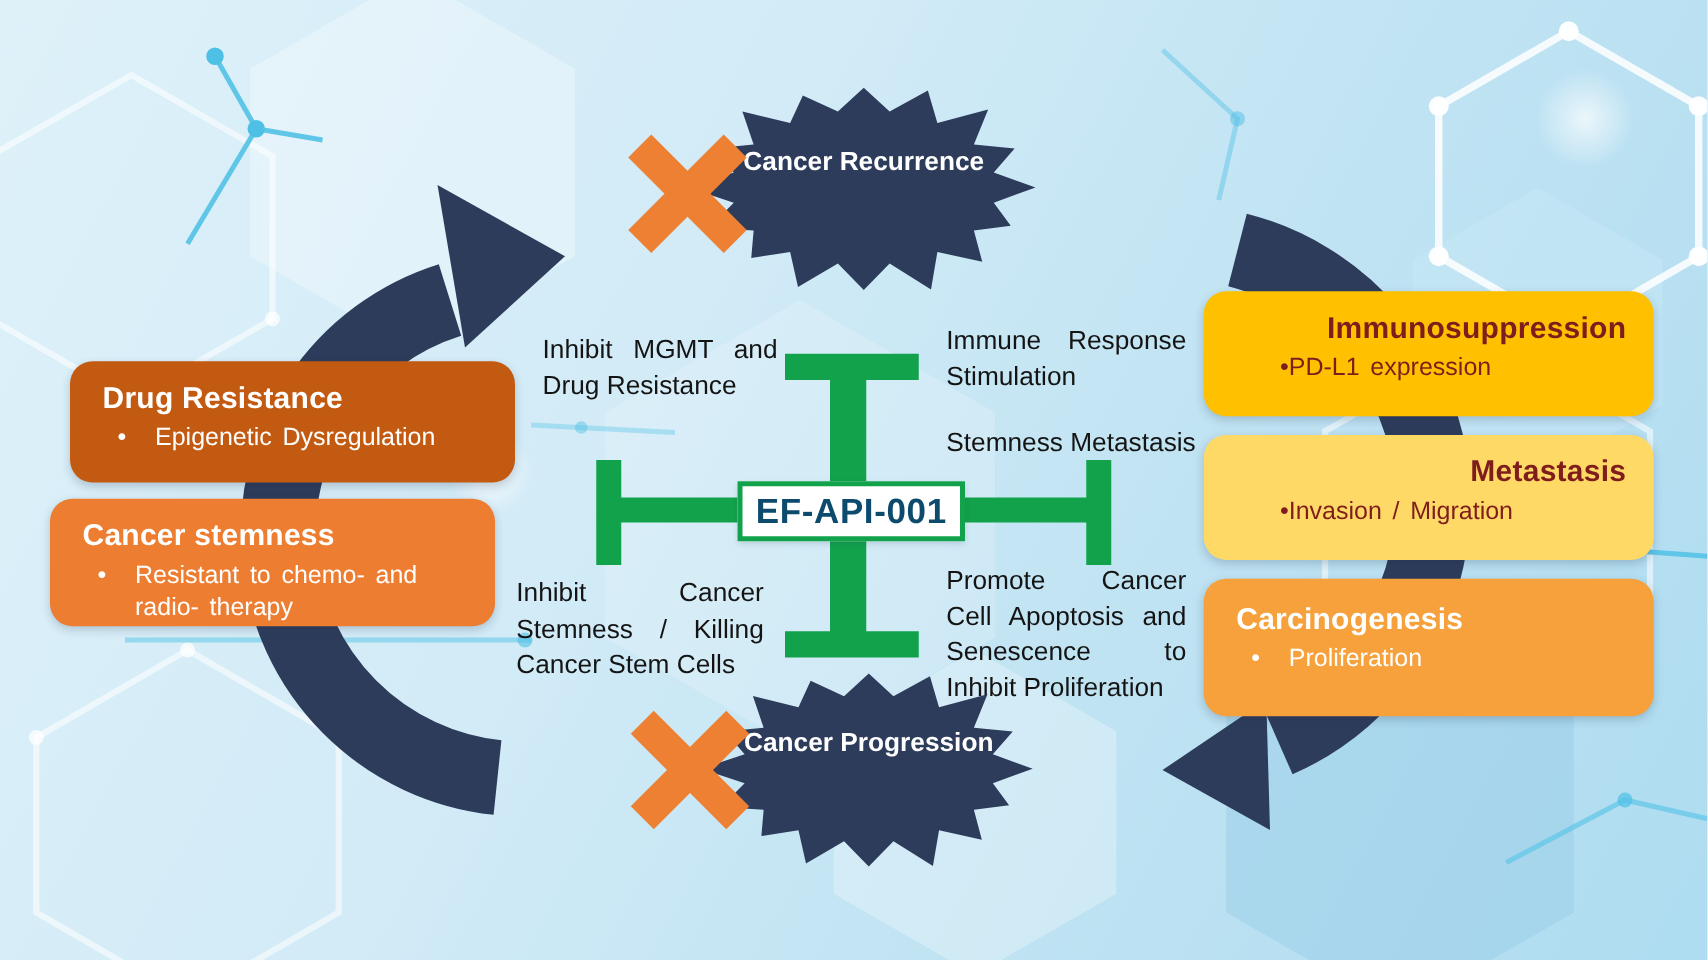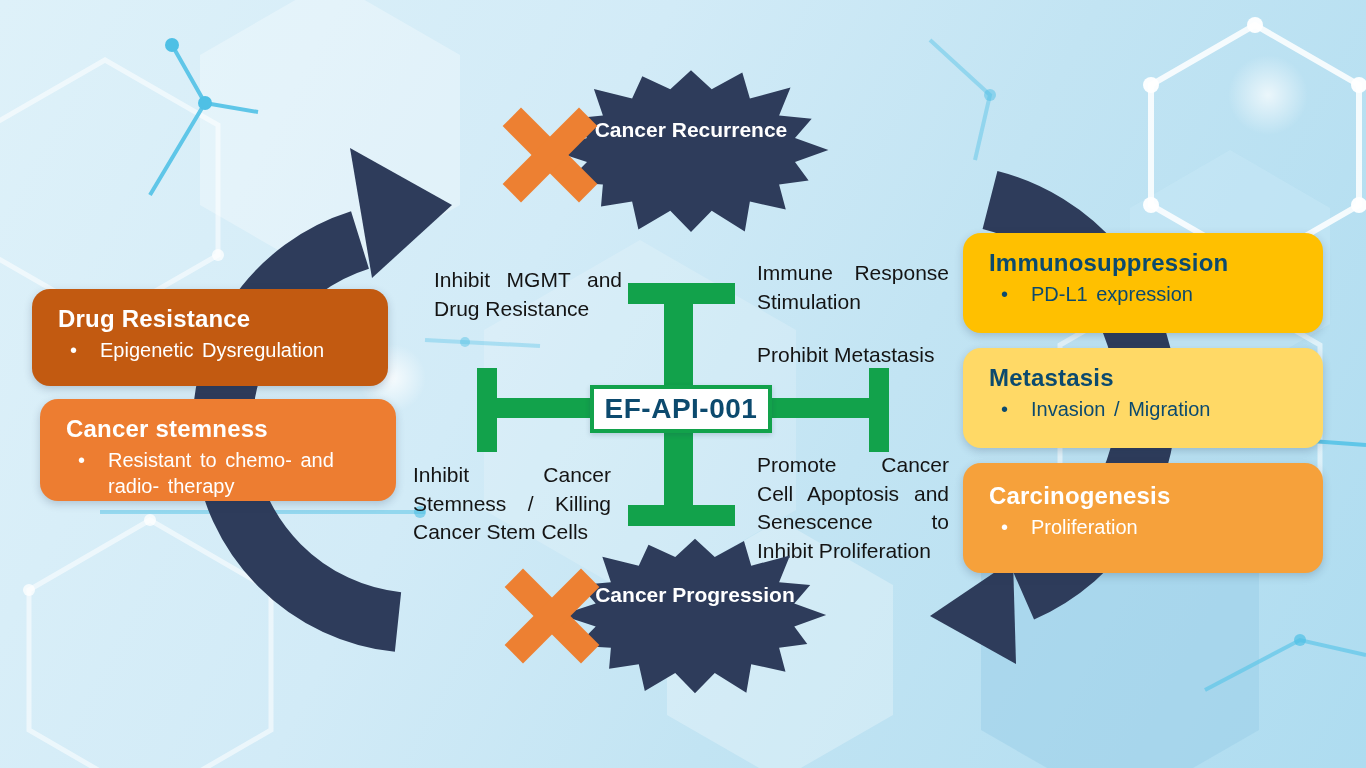--- a/index.html
+++ b/index.html
@@ -17,21 +17,21 @@
   .bg-decor{position:absolute;left:0;top:0;z-index:0;}
   .arrows{position:absolute;left:0;top:0;z-index:1;}
   
   .box{position:absolute;z-index:2;border-radius:18px;padding:15px 22px 12px 26px;
        box-shadow:0 3px 8px rgba(30,50,80,.22);box-sizing:border-box;}
   .box h3{margin:0 0 3px 0;font-size:24px;line-height:1.25;font-weight:bold;letter-spacing:.2px;}
   .box .bullet{display:flex;font-size:20px;line-height:1.3;padding-left:12px;}
   .box .bullet .dot{width:30px;flex:0 0 30px;font-size:20px;}
   .box .bullet .btxt{max-width:246px;word-spacing:3px;}
   .box.white-text{color:#ffffff;}
-  .box.navy-text{color:#0c4a6e;}
+  .box.navy-text{color:#7f1d1d;text-align:right;}
   
   .center-box{position:absolute;z-index:3;left:590px;top:385px;width:182px;height:48px;
        background:#ffffff;border:4px solid #12a24b;box-sizing:border-box;
        display:flex;align-items:center;justify-content:center;
        font-size:28px;font-weight:bold;color:#0c4a6e;letter-spacing:.5px;
        box-shadow:0 2px 5px rgba(30,50,80,.18);}
   .gbar{position:absolute;z-index:2;background:#12a24b;}
   
   .burst-wrap{position:absolute;z-index:3;}
   .burst-label{position:absolute;z-index:4;color:#ffffff;font-weight:bold;font-size:21px;
@@ -141,21 +141,21 @@
     <svg width="280" height="168" viewBox="0 0 280 176">
         <polygon class="burst" fill="#2e3c5b" points="140.0,8.2 160.7,27.2 191.3,10.4 198.9,36.4 239.5,25.6 228.1,53.6 260.7,56.7 244.0,75.9 277.4,88.0 244.0,100.1 257.6,118.5 228.1,122.4 234.8,147.4 198.9,139.6 193.8,169.5 160.7,148.8 140.0,169.9 119.3,148.8 87.4,167.5 81.1,139.6 50.0,144.4 51.9,122.4 16.2,120.1 36.0,100.1 -0.7,88.0 36.0,75.9 19.3,56.7 51.9,53.6 42.9,27.1 81.1,36.4 91.3,14.3 119.3,27.2"></polygon>
       </svg>
   </div>
   <div class="burst-label" style="left:595px;top:580px;width:200px;">Cancer Progression</div>
   <div class="xmark" style="left:509px;top:573px;">
       <i class="a"></i>
       <i class="b"></i>
     </div>
 
-  <div class="box white-text" style="left:32px;top:289px;width:356px;height:97px;background:#c25a11;">
+  <div class="box white-text" style="left:56px;top:289px;width:356px;height:97px;background:#c25a11;">
     <h3>Drug Resistance</h3>
     <div class="bullet">
       <span class="dot">•</span>
       <span class="btxt">Epigenetic Dysregulation</span>
     </div>
   </div>
   <div class="box white-text" style="left:40px;top:399px;width:356px;height:102px;background:#ed7d31;">
     <h3>Cancer stemness</h3>
     <div class="bullet">
       <span class="dot">•</span>
@@ -180,17 +180,17 @@
   <div class="box white-text" style="left:963px;top:463px;width:360px;height:110px;background:#f6a13b;padding-top:18px;">
     <h3>Carcinogenesis</h3>
     <div class="bullet">
       <span class="dot">•</span>
       <span class="btxt">Proliferation</span>
     </div>
   </div>
 
   <div class="note" style="left:420px;top:266px;width:188px;margin-left:14px;">Inhibit MGMT and Drug Resistance</div>
   <div class="note" style="left:757px;top:259px;width:192px;">Immune Response Stimulation</div>
-  <div class="note" style="left:757px;top:341px;width:210px;text-align:left;">Prohibit Metastasis</div>
+  <div class="note" style="left:757px;top:341px;width:210px;text-align:left;">Stemness Metastasis</div>
   <div class="note" style="left:757px;top:451px;width:192px;">Promote Cancer Cell Apoptosis and Senescence to Inhibit Proliferation</div>
   <div class="note" style="left:413px;top:461px;width:198px;">Inhibit Cancer Stemness / Killing Cancer Stem Cells</div>
 
 </div>
 
 </body></html>

